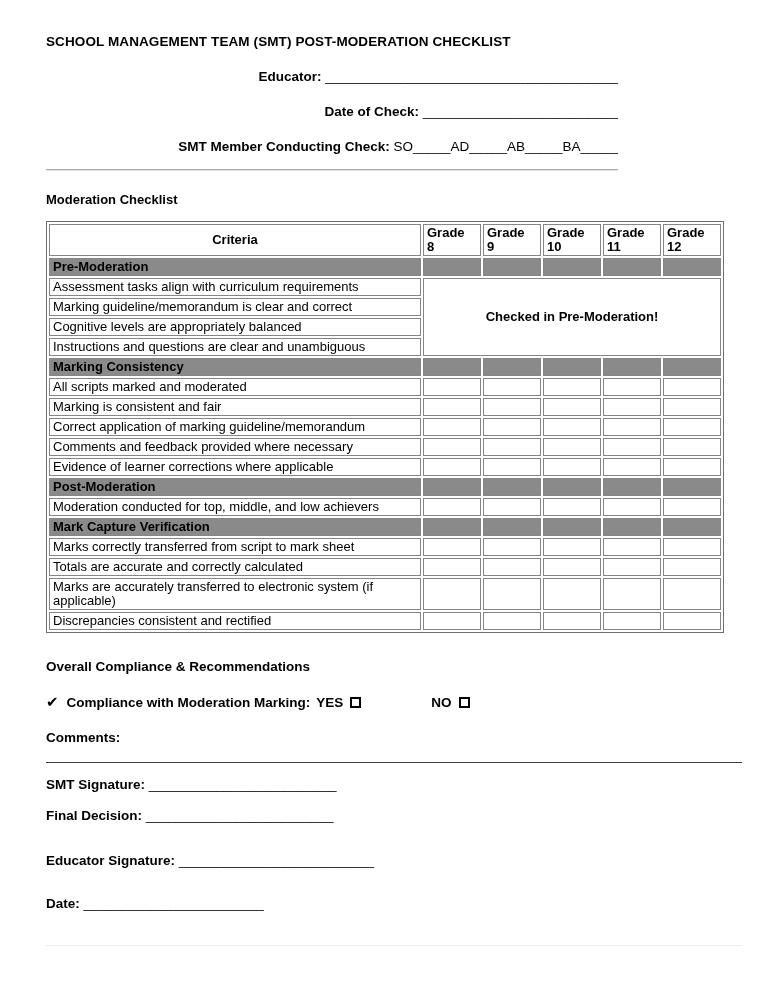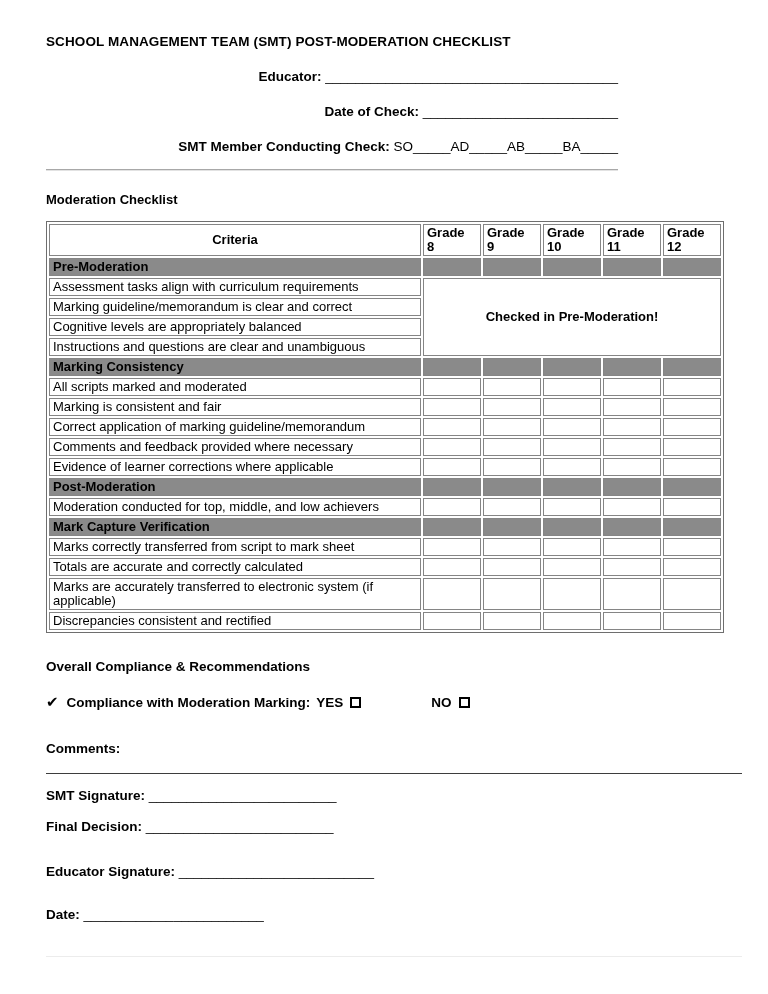--- a/index.html
+++ b/index.html
@@ -56,21 +56,21 @@
 
   .compliance-line { margin-top: 19px; font-size: 13.5px; font-weight: bold; display: flex; align-items: center; }
   .check-glyph { font-size: 15px; margin-right: 8px; }
   .checkbox {
     display: inline-block; width: 11px; height: 11px;
     border: 2px solid #000; background: #fff;
     margin-left: 7px; vertical-align: -1px;
   }
   .no-group { margin-left: 70px; }
 
-  .comments-label { margin-top: 30px; font-size: 13.5px; font-weight: bold; }
+  .comments-label { margin-top: 19px; font-size: 13.5px; font-weight: bold; }
   .comments-line { margin-top: 17px; width: 696px; border-bottom: 1.5px solid #3d3d3d; height: 1px; }
 
   .signoff-line { font-size: 13.5px; white-space: nowrap; }
   .signoff-line .lbl { font-weight: bold; }
   .mt-16 { margin-top: 16px; } .mt-14 { margin-top: 14px; }
   .mt-30 { margin-top: 30px; } .mt-28 { margin-top: 28px; }
 
   .bottom-faint-line { margin-top: 34px; width: 696px; height: 1px; background: #ececec; }
 </style>
 </head>

